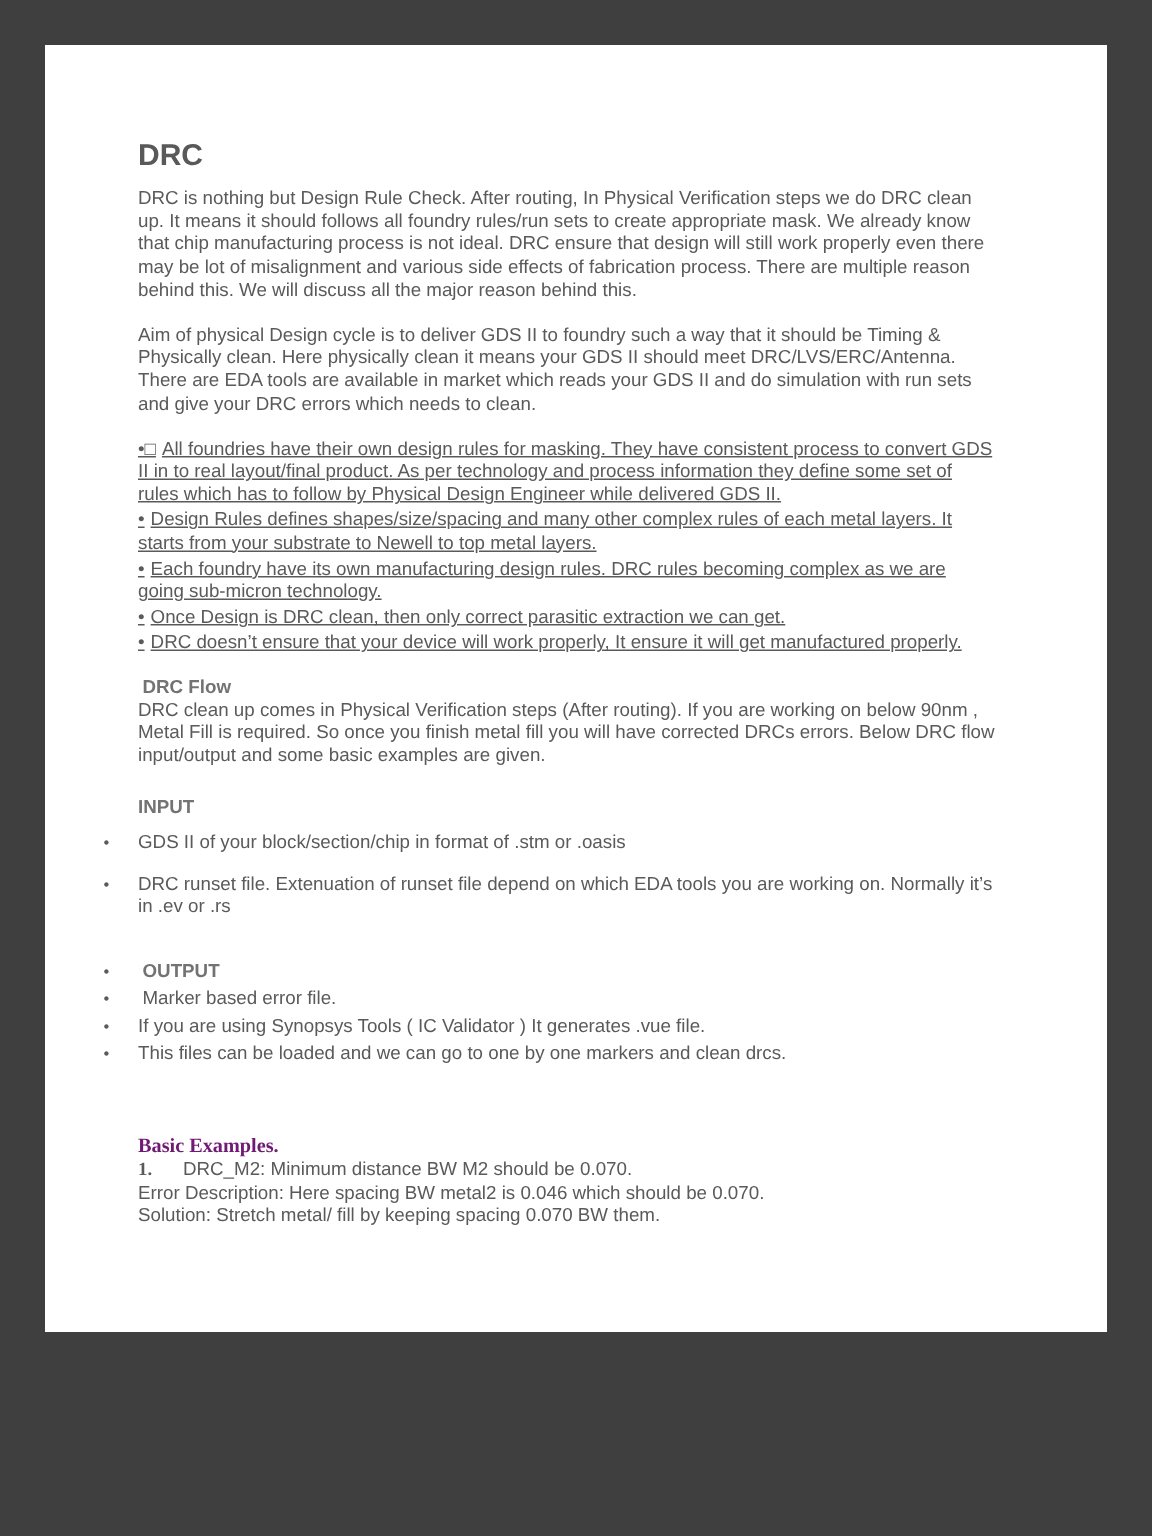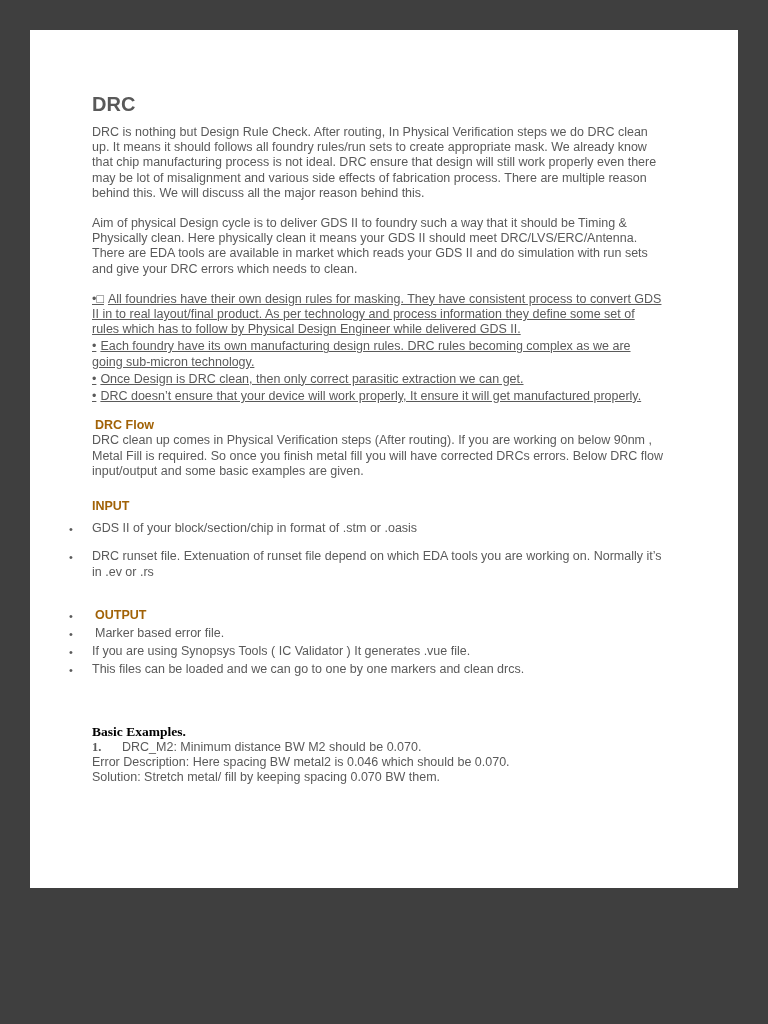--- a/index.html
+++ b/index.html
@@ -42,21 +42,21 @@
   .para { margin-bottom: 15px; }
 
   .bullet-list { margin-bottom: 14px; }
   .bullet-item { margin-bottom: 2px; text-decoration: underline; }
   .marker { margin-right: 4px; }
 
   h2 {
     font-size: 12.5px;
     line-height: 15.2px;
     font-weight: 700;
-    color: #a16207;
+    color: #737373;
     margin: 0;
   }
   .indent2 { padding-left: 3px; }
 
   .flow-section { margin-bottom: 13px; }
 
   .hang-item { position: relative; }
   .hang-marker {
     position: absolute;
     left: -23px;
@@ -70,21 +70,21 @@
   .input-section .hang-item.second { margin-top: 13px; }
 
   .output-section { margin-top: 28px; }
   .output-section .hang-item.item { margin-top: 3px; }
   .indent-sp { padding-left: 3px; }
 
   .examples-section { margin-top: 46px; }
   .serif-heading {
     font-family: "Liberation Serif", serif;
     font-size: 13.5px;
-    color: #000000;
+    color: #701a75;
     margin-bottom: 1px;
   }
   .example-number {
     display: inline-block;
     width: 30px;
     font-weight: 700;
     font-family: "Liberation Serif", serif;
   }
 
   .footer-bar {
@@ -109,20 +109,21 @@
   <div class="page">
     <div class="content">
 
       <h1 class="doc-title">DRC</h1>
 
       <p class="para">DRC is nothing but Design Rule Check. After routing, In Physical Verification steps we do DRC clean up. It means it should follows all foundry rules/run sets to create appropriate mask. We already know that chip manufacturing process is not ideal. DRC ensure that design will still work properly even there may be lot of misalignment and various side effects of fabrication process. There are multiple reason behind this. We will discuss all the major reason behind this.</p>
       <p class="para">Aim of physical Design cycle is to deliver GDS II to foundry such a way that it should be Timing &amp; Physically clean. Here physically clean it means your GDS II should meet DRC/LVS/ERC/Antenna. There are EDA tools are available in market which reads your GDS II and do simulation with run sets and give your DRC errors which needs to clean.</p>
 
       <div class="bullet-list">
         <p class="bullet-item"><span class="marker">•□</span><span>All foundries have their own design rules for masking. They have consistent process to convert GDS II in to real layout/final product. As per technology and process information they define some set of rules which has to follow by Physical Design Engineer while delivered GDS II.</span></p>
+        <p class="bullet-item"><span class="marker">•</span><span>Design Rules defines shapes/size/spacing and many other complex rules of each metal layers. It starts from your substrate to Newell to top metal layers.</span></p>
         <p class="bullet-item"><span class="marker">•</span><span>Each foundry have its own manufacturing design rules. DRC rules becoming complex as we are going sub-micron technology.</span></p>
         <p class="bullet-item"><span class="marker">•</span><span>Once Design is DRC clean, then only correct parasitic extraction we can get.</span></p>
         <p class="bullet-item"><span class="marker">•</span><span>DRC doesn’t ensure that your device will work properly, It ensure it will get manufactured properly.</span></p>
       </div>
 
       <div class="flow-section">
         <h2 class="indent2">DRC Flow</h2>
         <p>DRC clean up comes in Physical Verification steps (After routing). If you are working on below 90nm , Metal Fill is required. So once you finish metal fill you will have corrected DRCs errors. Below DRC flow input/output and some basic examples are given.</p>
       </div>
 

